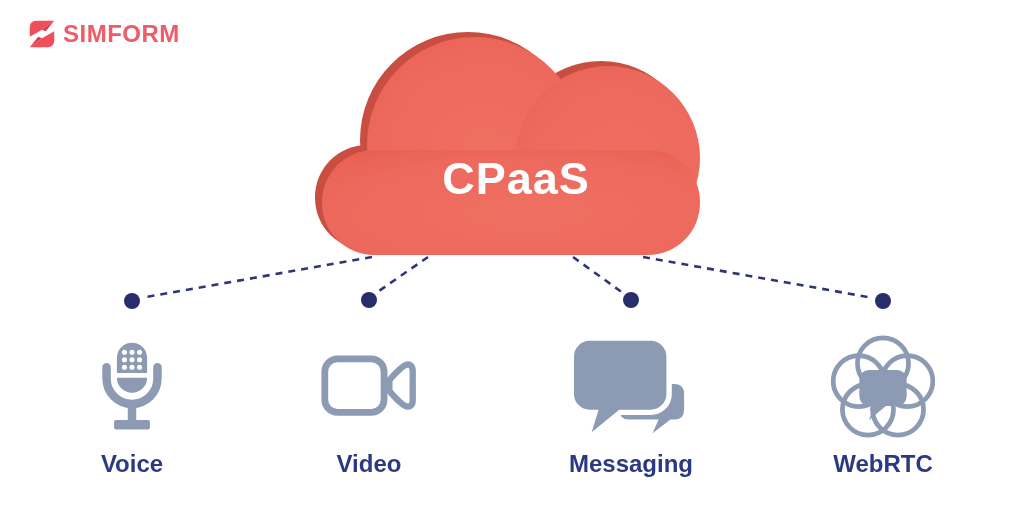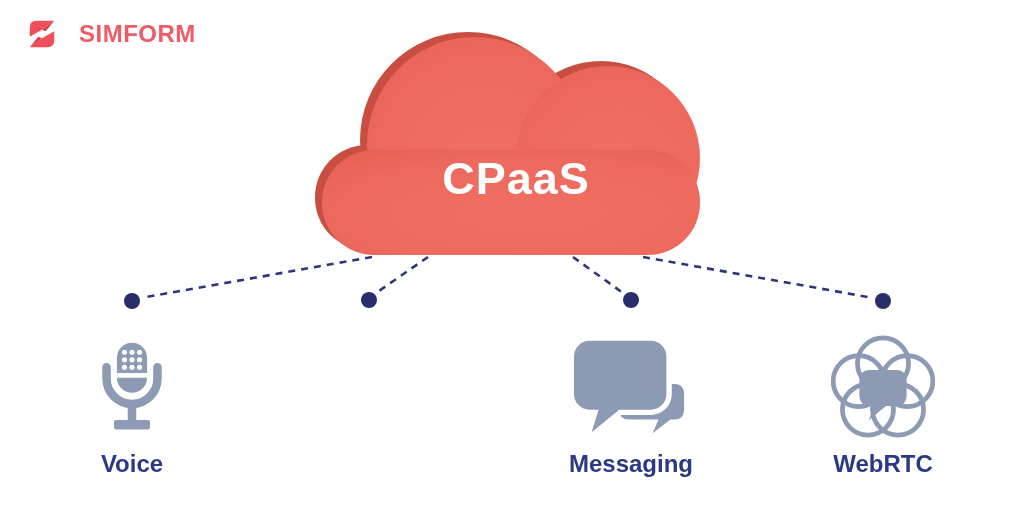--- a/index.html
+++ b/index.html
@@ -6,21 +6,21 @@
   .stage{
     position:relative;
     width:1024px;height:513px;
     background:#ffffff;
     overflow:hidden;
     font-family:"Liberation Sans", sans-serif;
   }
   
   .brand{
     position:absolute;left:26px;top:18px;
-    display:flex;align-items:center;gap:21px;
+    display:flex;align-items:center;gap:5px;
   }
   .brand-name{
     font-size:24px;font-weight:800;
     color:#EF5B67;letter-spacing:0.5px;
     line-height:1;
   }
   
   .diagram-svg{position:absolute;left:0;top:0;}
   .cloud-label-text{
     font-family:"Liberation Sans", sans-serif;
@@ -116,20 +116,29 @@
         </g>
         <path class="icon-fill" d="M19 39 H51 A16 16 0 0 1 19 39 Z"></path>
         <path class="icon-stroke" d="M8 28 V40 A27 27 0 0 0 62 40 V28" stroke-width="9" stroke-linecap="round"></path>
         <rect class="icon-fill" x="30.5" y="69" width="9" height="15"></rect>
         <rect class="icon-fill" x="16" y="84" width="38" height="10" rx="2"></rect>
       </svg>
     </div>
     <div class="node-label">Voice</div>
   </div>
 
+  <div class="node node-video">
+    <div class="node-icon-area">
+      <svg width="102" height="68" viewBox="0 0 100 70">
+        <rect class="icon-stroke" x="4.5" y="5" width="61" height="55" rx="13" stroke-width="7"></rect>
+        <path class="icon-stroke" stroke-width="6.5" stroke-linejoin="round" d="M71 27 C74 23 83 13.5 87.5 11.5 C92.5 9.5 95 12.5 95 17.5 V47.5 C95 52.5 92.5 55.5 87.5 53.5 C83 51.5 74 42 71 38 Z"></path>
+      </svg>
+    </div>
+    <div class="node-label">Video</div>
+  </div>
 
   <div class="node node-messaging">
     <div class="node-icon-area">
       <svg width="118" height="100" viewBox="0 0 120 100">
 
         <path class="icon-fill" d="M58 46 H104 Q114 46 114 56 V72 Q114 82 104 82 H100 L82 96 L88 82 H58 Q48 82 48 72 V56 Q48 46 58 46 Z"></path>
 
         <path d="M18 2 H80 A16 16 0 0 1 96 18 V56 A16 16 0 0 1 80 72 H48 L20 95 L27 72 H18 A16 16 0 0 1 2 56 V18 A16 16 0 0 1 18 2 Z" fill="none" stroke="#ffffff" stroke-width="11" stroke-linejoin="round"></path>
 
         <path class="icon-fill" d="M18 2 H80 A16 16 0 0 1 96 18 V56 A16 16 0 0 1 80 72 H48 L20 95 L27 72 H18 A16 16 0 0 1 2 56 V18 A16 16 0 0 1 18 2 Z"></path>

